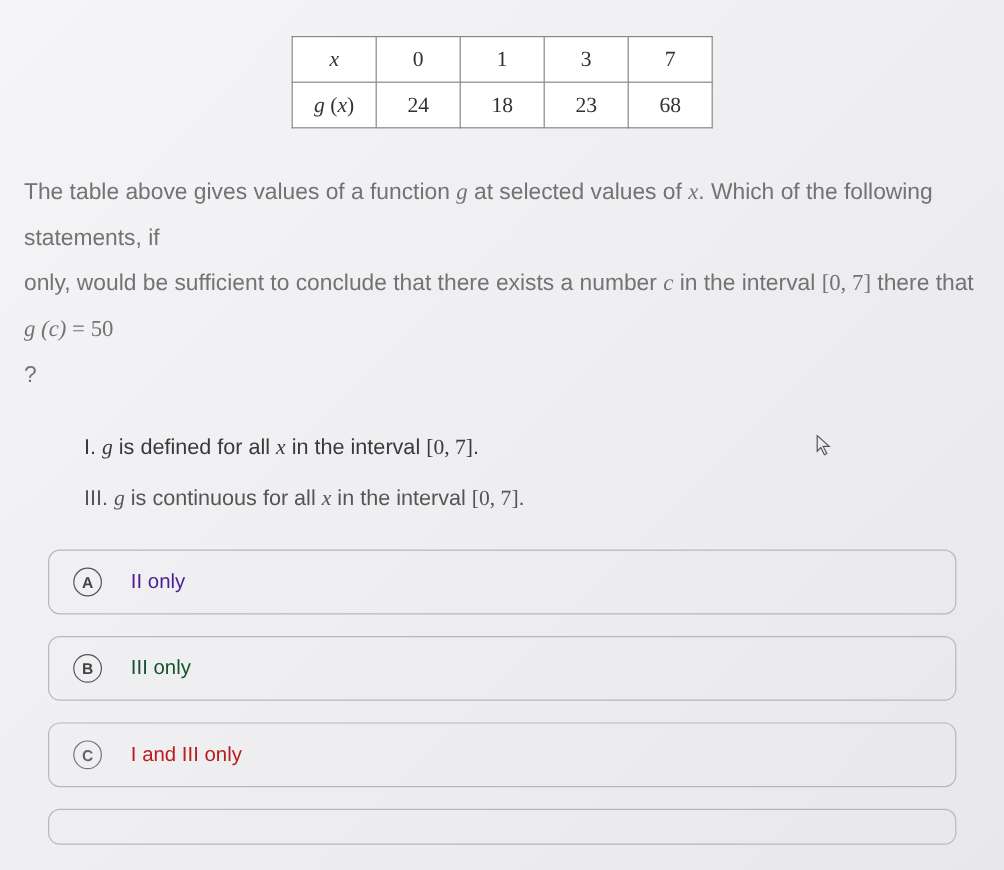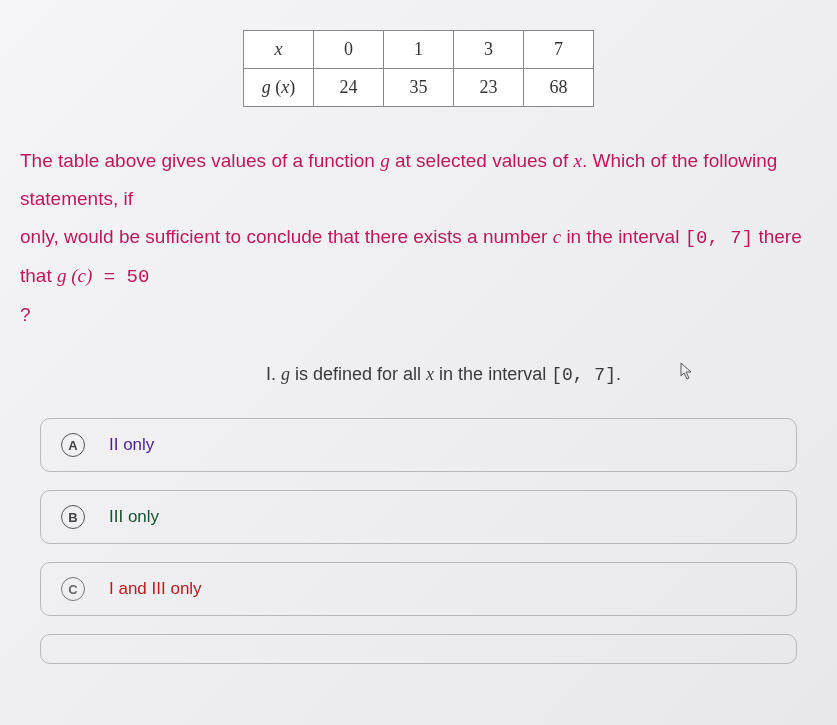--- a/index.html
+++ b/index.html
@@ -23,30 +23,29 @@
       height: 38px;
       text-align: center;
       font-size: 18px;
       font-family: "Times New Roman", serif;
     }
     .data-table .hdr-x { font-style: italic; }
     .data-table .hdr-g { font-style: italic; font-family: "Times New Roman", serif;}
     .question-text {
       font-size: 19px;
       line-height: 2.0;
-      color: #be185d;
+      color: #737373;
       margin-bottom: 28px;
       font-family: Arial, sans-serif;
     }
     .math-var { font-style: italic; font-family: "Times New Roman", serif; }
-    .interval { font-family: Liberation Mono, monospace; }
+    .interval { font-family: Liberation Serif, serif; }
     .statements {
       margin-left: 50px;
       margin-bottom: 30px;
-      text-align: center;
     }
     .statement {
       font-size: 18px;
       color: #3a3a3a;
       margin-bottom: 18px;
       line-height: 1.4;
     }
     .statement:nth-child(2) { color: #555; }
     .statement:nth-child(3) { color: #666; }
     .cursor-icon {
@@ -101,38 +100,41 @@
     <td>0</td>
     <td>1</td>
     <td>3</td>
     <td>7</td>
   </tr>
   <tr>
     <td class="hdr-g">
       <span>g</span><span style="font-style:normal"> (</span><span>x</span><span style="font-style:normal">)</span>
     </td>
     <td>24</td>
-    <td>35</td>
+    <td>18</td>
     <td>23</td>
     <td>68</td>
   </tr>
 </tbody>
   </table>
 
 <div class="question-text">
   <span>The table above gives values of a function </span><span class="math-var">g</span><span> at selected values of </span><span class="math-var">x</span><span>. Which of the following statements, if</span>
   <br>
   <span>only, would be sufficient to conclude that there exists a number </span><span class="math-var">c</span><span> in the interval </span><span class="interval">[0, 7]</span><span> there that </span><span class="math-var">g (c)</span><span class="interval"> = </span><span class="interval">50</span>
   <br>
   <span>?</span>
 </div>
 
 <div class="statements">
   <div class="statement">
     <span>I. </span><span class="math-var">g</span><span> is defined for all </span><span class="math-var">x</span><span> in the interval </span><span class="interval">[0, 7]</span><span>.</span>
+  </div>
+  <div class="statement">
+    <span>III. </span><span class="math-var">g</span><span> is continuous for all </span><span class="math-var">x</span><span> in the interval </span><span class="interval">[0, 7]</span><span>.</span>
   </div>
 </div>
 
 <span class="cursor-icon">
   <svg width="14" height="18" viewBox="0 0 14 18">
       <path d="M1 1 L1 14 L4 11 L7 17 L9 16 L6 10 L11 10 Z" fill="none" stroke="#555" stroke-width="1"></path>
     </svg>
 </span>
 
 <div class="choices">

